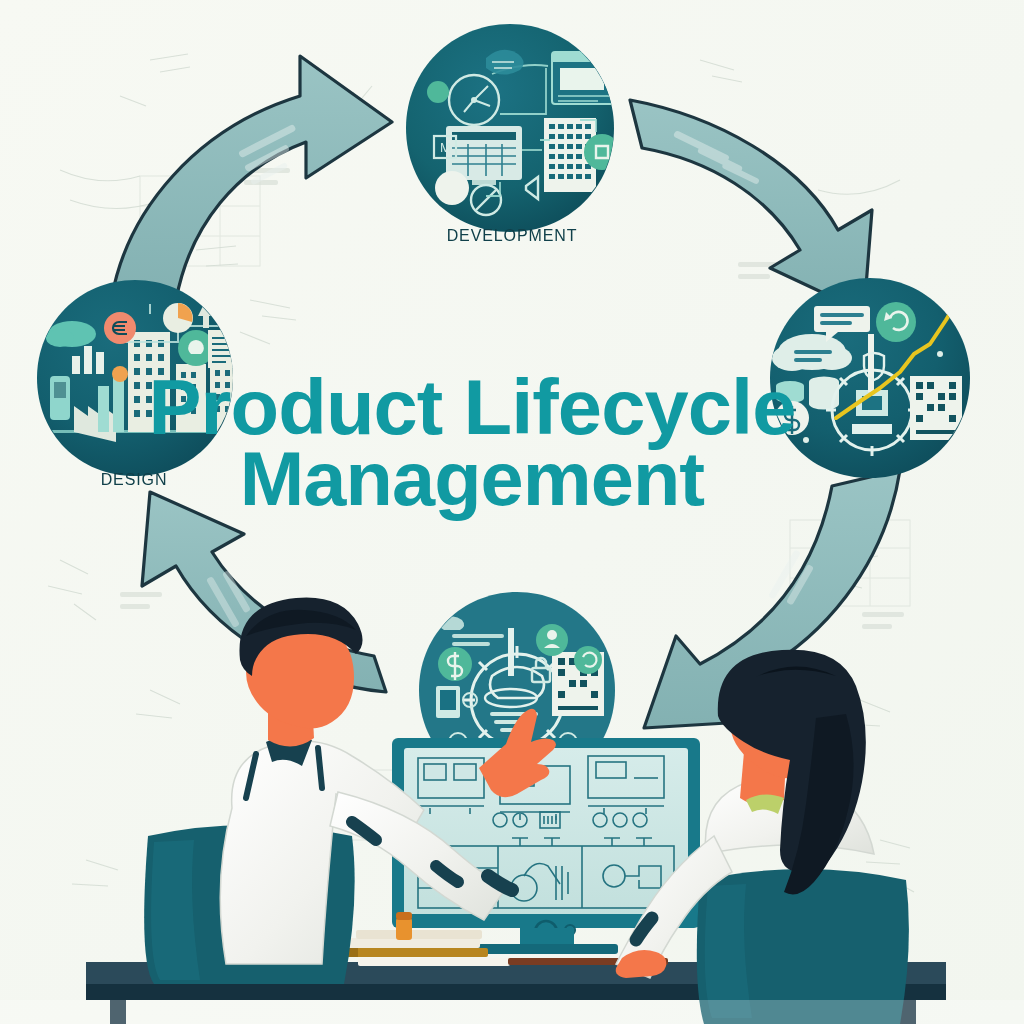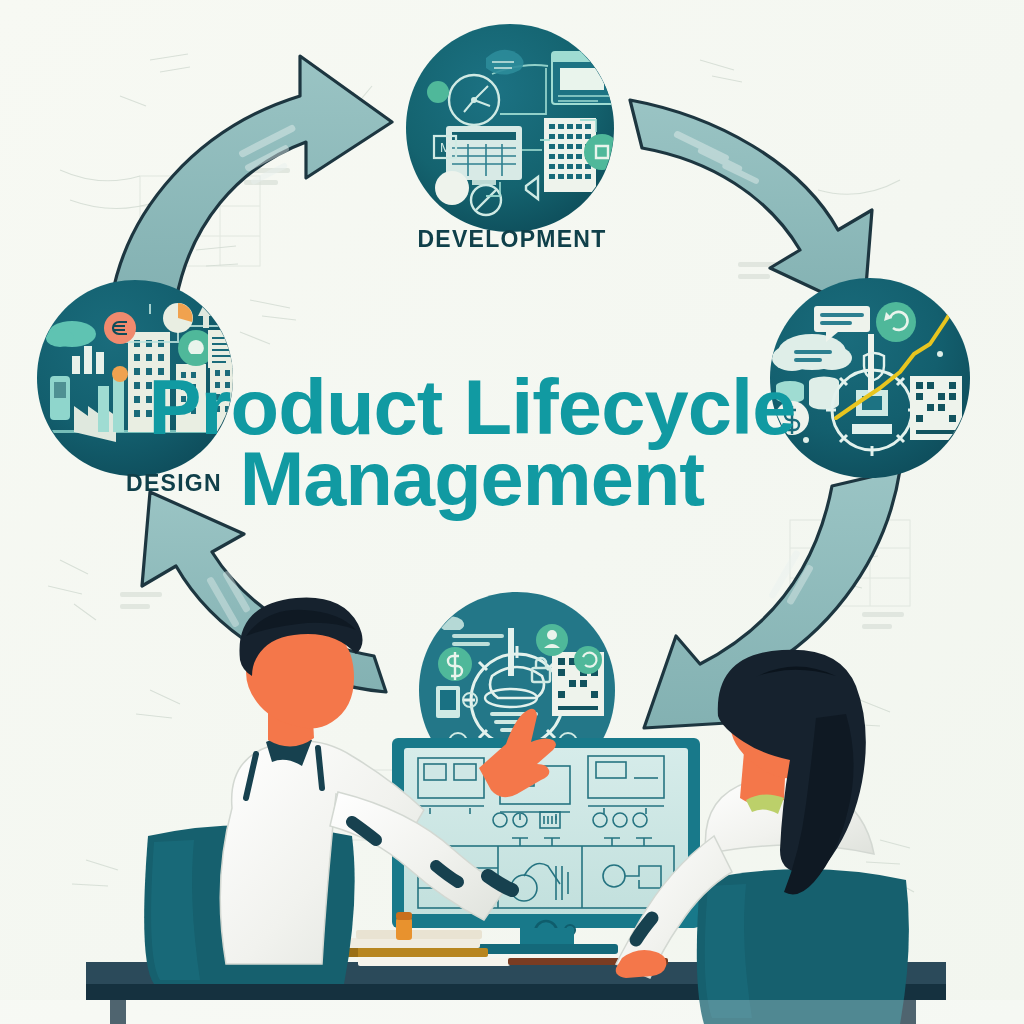--- a/index.html
+++ b/index.html
@@ -9,30 +9,30 @@
     background:#f5f8f2;
     font-family:"Liberation Sans","DejaVu Sans",sans-serif;
     position:relative;
   }
   #stage{position:absolute;left:0;top:0;width:1024px;height:1024px;}
   svg.layer{position:absolute;left:0;top:0;width:1024px;height:1024px;}
 
   .node-label{
     position:absolute;
     font-family:"Liberation Sans","DejaVu Sans",sans-serif;
-    font-weight:700;
+    font-weight:400;
     letter-spacing:.055em;
     color:#10404a;
     white-space:nowrap;
     text-align:center;
-    font-size:23px;
+    font-size:16px;
     line-height:1;
   }
   #label-development{left:0;right:0;top:228px;}
-  #label-design{left:0px;width:268px;top:472px;margin-left:40px;}
+  #label-design{left:0px;width:268px;top:472px;}
   #label-production{right:0px;width:360px;top:472px;}
 
   #title-block{
     position:absolute;
     left:0;width:944px;top:372px;
     text-align:center;
     pointer-events:none;
   }
   #title-line1,#title-line2{
     display:block;

